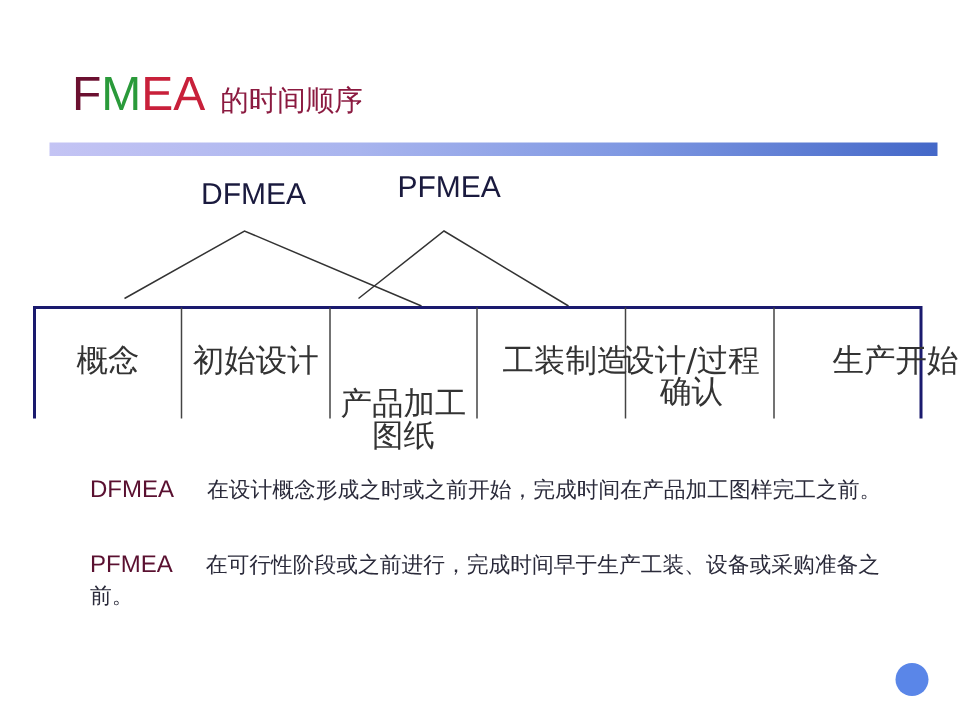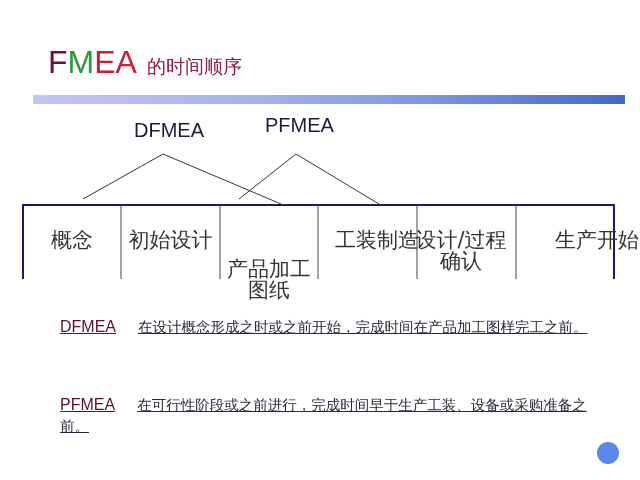--- a/index.html
+++ b/index.html
@@ -6,21 +6,21 @@
   body { width:640px; height:480px; background:#ffffff; position:relative; overflow:hidden;
          font-family:"DejaVu Sans","Liberation Sans",sans-serif; }
   .title { position:absolute; left:48px; top:42px; height:40px; font-size:32px; line-height:40px; white-space:nowrap; }
   .title .latin { font-family:"Liberation Sans",sans-serif; }
   .title .cn { color:#8b1a40; margin-left:10px; font-size:19px; }
   .rule { position:absolute; left:33px; top:95px; width:592px; height:9px;
           background:linear-gradient(to right,#c4c4f4 0%,#a8b4ee 35%,#7f98e2 65%,#4468c8 100%); }
   .lbl { position:absolute; font-family:"Liberation Sans",sans-serif; font-size:20px; color:#1a1a3e; }
   svg.lines { position:absolute; left:0; top:0; }
   .cell { position:absolute; top:230px; text-align:center; font-size:21px; line-height:21px; color:#333; }
-  .desc { position:absolute; left:60px; width:540px; font-size:14.5px; line-height:21px; color:#2a2a3a;text-decoration:underline; }
+  .desc { position:absolute; left:60px; width:540px; font-size:14.5px; line-height:21px; color:#2a2a3a; }
   .desc .key { font-family:"Liberation Sans",sans-serif; color:#5a1030; font-size:16px; margin-right:22px; }
   .dot { position:absolute; left:597px; top:442px; width:22px; height:22px; border-radius:50%; background:#5a86e8; }
 </style>
 </head>
 <body>
 
 <div class="title">
   <span class="latin" style="color:#6b1030">F</span><span class="latin" style="color:#2a9a3a">M</span><span class="latin" style="color:#c8203a">E</span><span class="latin" style="color:#c8203a">A</span><span class="cn">的时间顺序</span>
 </div>
 
@@ -53,17 +53,17 @@
 <div class="cell" style="left:220px; width:98px; white-space:pre-line;margin-top:29px;">产品加工
 图纸</div>
 <div class="cell" style="left:318px; width:118px;">工装制造</div>
 <div class="cell" style="left:413px; width:96px; white-space:pre-line;">设计/过程
 确认</div>
 <div class="cell" style="left:548px; width:98px;">生产开始</div>
 
 <div class="desc" style="top:316px;">
   <span class="key">DFMEA</span><span>在设计概念形成之时或之前开始，完成时间在产品加工图样完工之前。</span>
 </div>
-<div class="desc" style="top:366px;margin-top:28px;">
+<div class="desc" style="top:366px;">
   <span class="key">PFMEA</span><span>在可行性阶段或之前进行，完成时间早于生产工装、设备或采购准备之前。</span>
 </div>
 
 <div class="dot"></div>
 
 </body></html>

